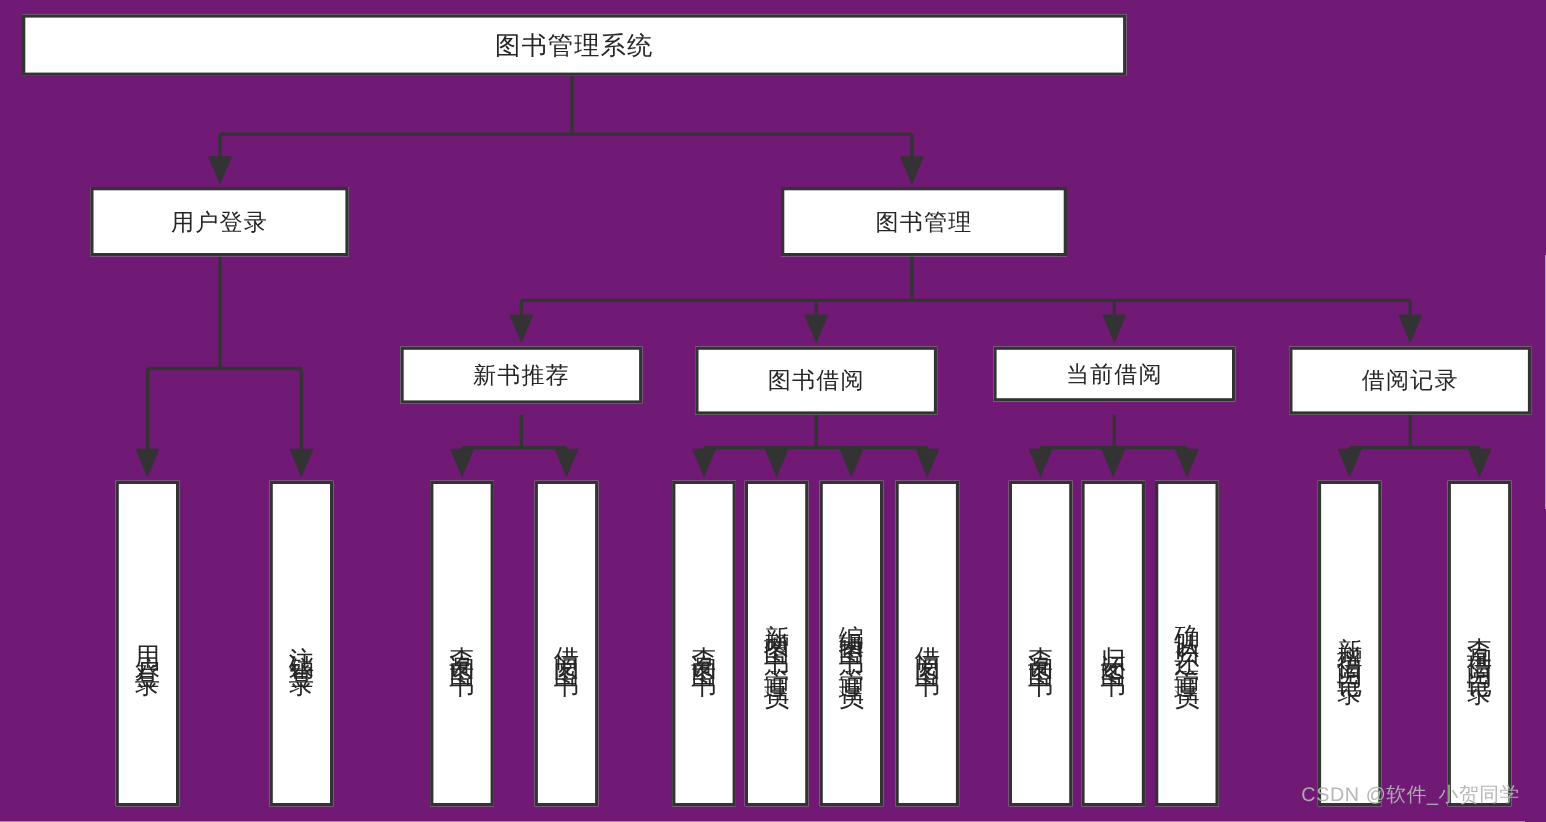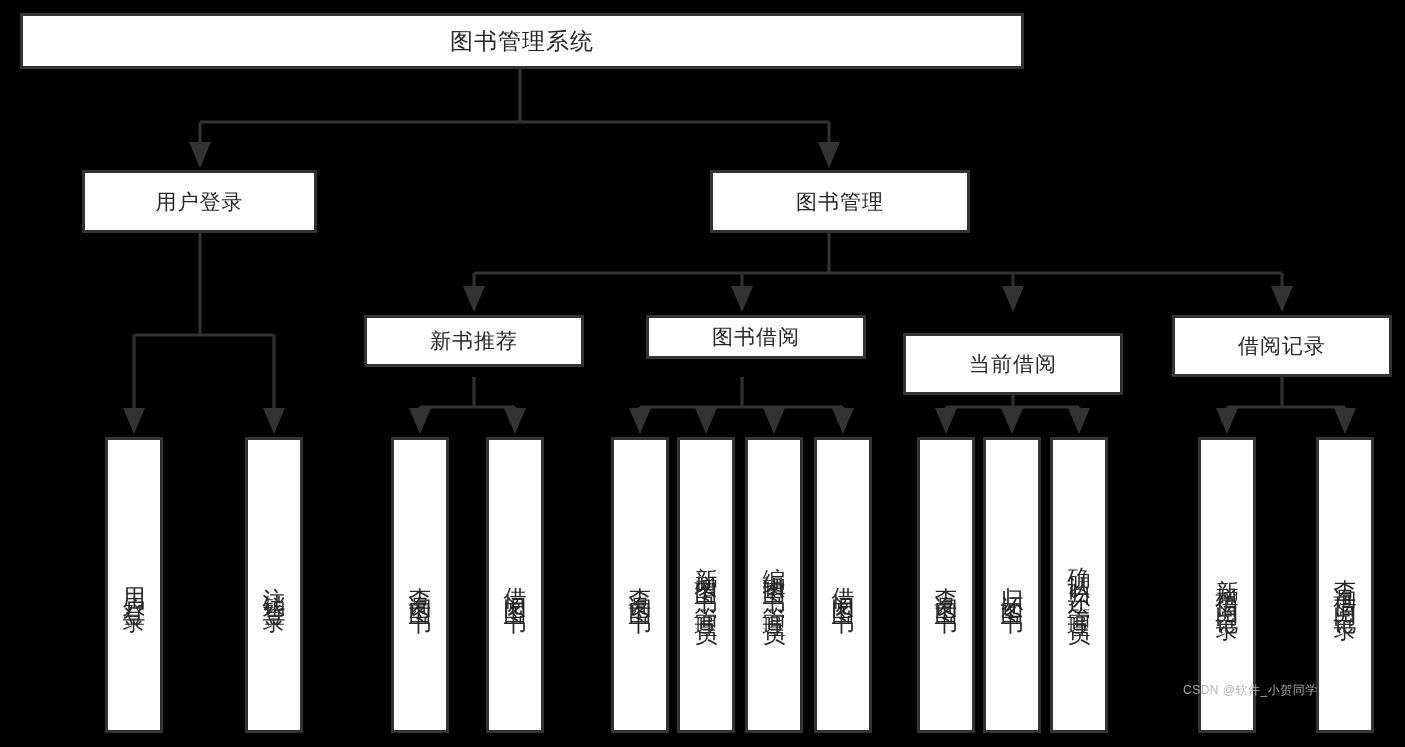--- a/index.html
+++ b/index.html
@@ -1,34 +1,34 @@
 <!DOCTYPE html>
 <html><head>
 <meta charset="utf-8">
 <style>
   html,body{margin:0;padding:0;background:#ffffff;}
   .stage{
-    position:relative;width:1405px;height:747px;background:#000000;
+    position:relative;width:1405px;height:747px;background:#701a75;
     font-family:"Liberation Sans",sans-serif;color:#2a2a2a;overflow:hidden;
   }
   .connectors{position:absolute;left:0;top:0;width:1405px;height:747px;}
   .ln{stroke:#333333;stroke-width:3;fill:none;}
   .node{
     position:absolute;box-sizing:border-box;border:3px solid #333333;background:#ffffff;
     display:flex;align-items:center;justify-content:center;z-index:2;
   }
   .hlabel{font-size:21px;letter-spacing:1px;white-space:nowrap;color:#262626;}
   .node.root .hlabel{font-size:23px;}
   .vlabel{
     writing-mode:vertical-rl;text-orientation:mixed;
     font-size:23px;letter-spacing:8px;line-height:1;color:#262626;white-space:nowrap;
   }
   .watermark{
-    position:absolute;left:1183px;top:682px;z-index:4;
-    font-size:12px;color:rgba(178,178,178,0.95);letter-spacing:0.5px;white-space:nowrap;
+    position:absolute;left:1183px;top:710px;z-index:4;
+    font-size:18px;color:rgba(178,178,178,0.95);letter-spacing:0.5px;white-space:nowrap;
   }
 </style>
 </head>
 <body>
 
 <div class="stage">
 
   <svg class="connectors" viewBox="0 0 1405 747" xmlns="http://www.w3.org/2000/svg">
     <defs>
       <path id="ah" d="M -11 -26 L 11 -26 L 0 0 Z" fill="#333333"></path>
@@ -115,24 +115,24 @@
   <div class="node" style="left:82px;top:170px;width:235px;height:63px">
     <span class="hlabel">用户登录</span>
   </div>
   <div class="node" style="left:710px;top:170px;width:260px;height:63px">
     <span class="hlabel">图书管理</span>
   </div>
 
   <div class="node" style="left:364px;top:315px;width:220px;height:52px">
     <span class="hlabel">新书推荐</span>
   </div>
-  <div class="node" style="left:646px;top:315px;width:220px;height:44px">
+  <div class="node" style="left:632px;top:315px;width:220px;height:62px">
     <span class="hlabel">图书借阅</span>
   </div>
-  <div class="node" style="left:903px;top:333px;width:220px;height:62px">
+  <div class="node" style="left:903px;top:315px;width:220px;height:50px">
     <span class="hlabel">当前借阅</span>
   </div>
   <div class="node" style="left:1172px;top:315px;width:220px;height:62px">
     <span class="hlabel">借阅记录</span>
   </div>
 
   <div class="node" style="left:105px;top:437px;width:58px;height:296px">
     <span class="vlabel">用户登录</span>
   </div>
   <div class="node" style="left:245px;top:437px;width:58px;height:296px">

